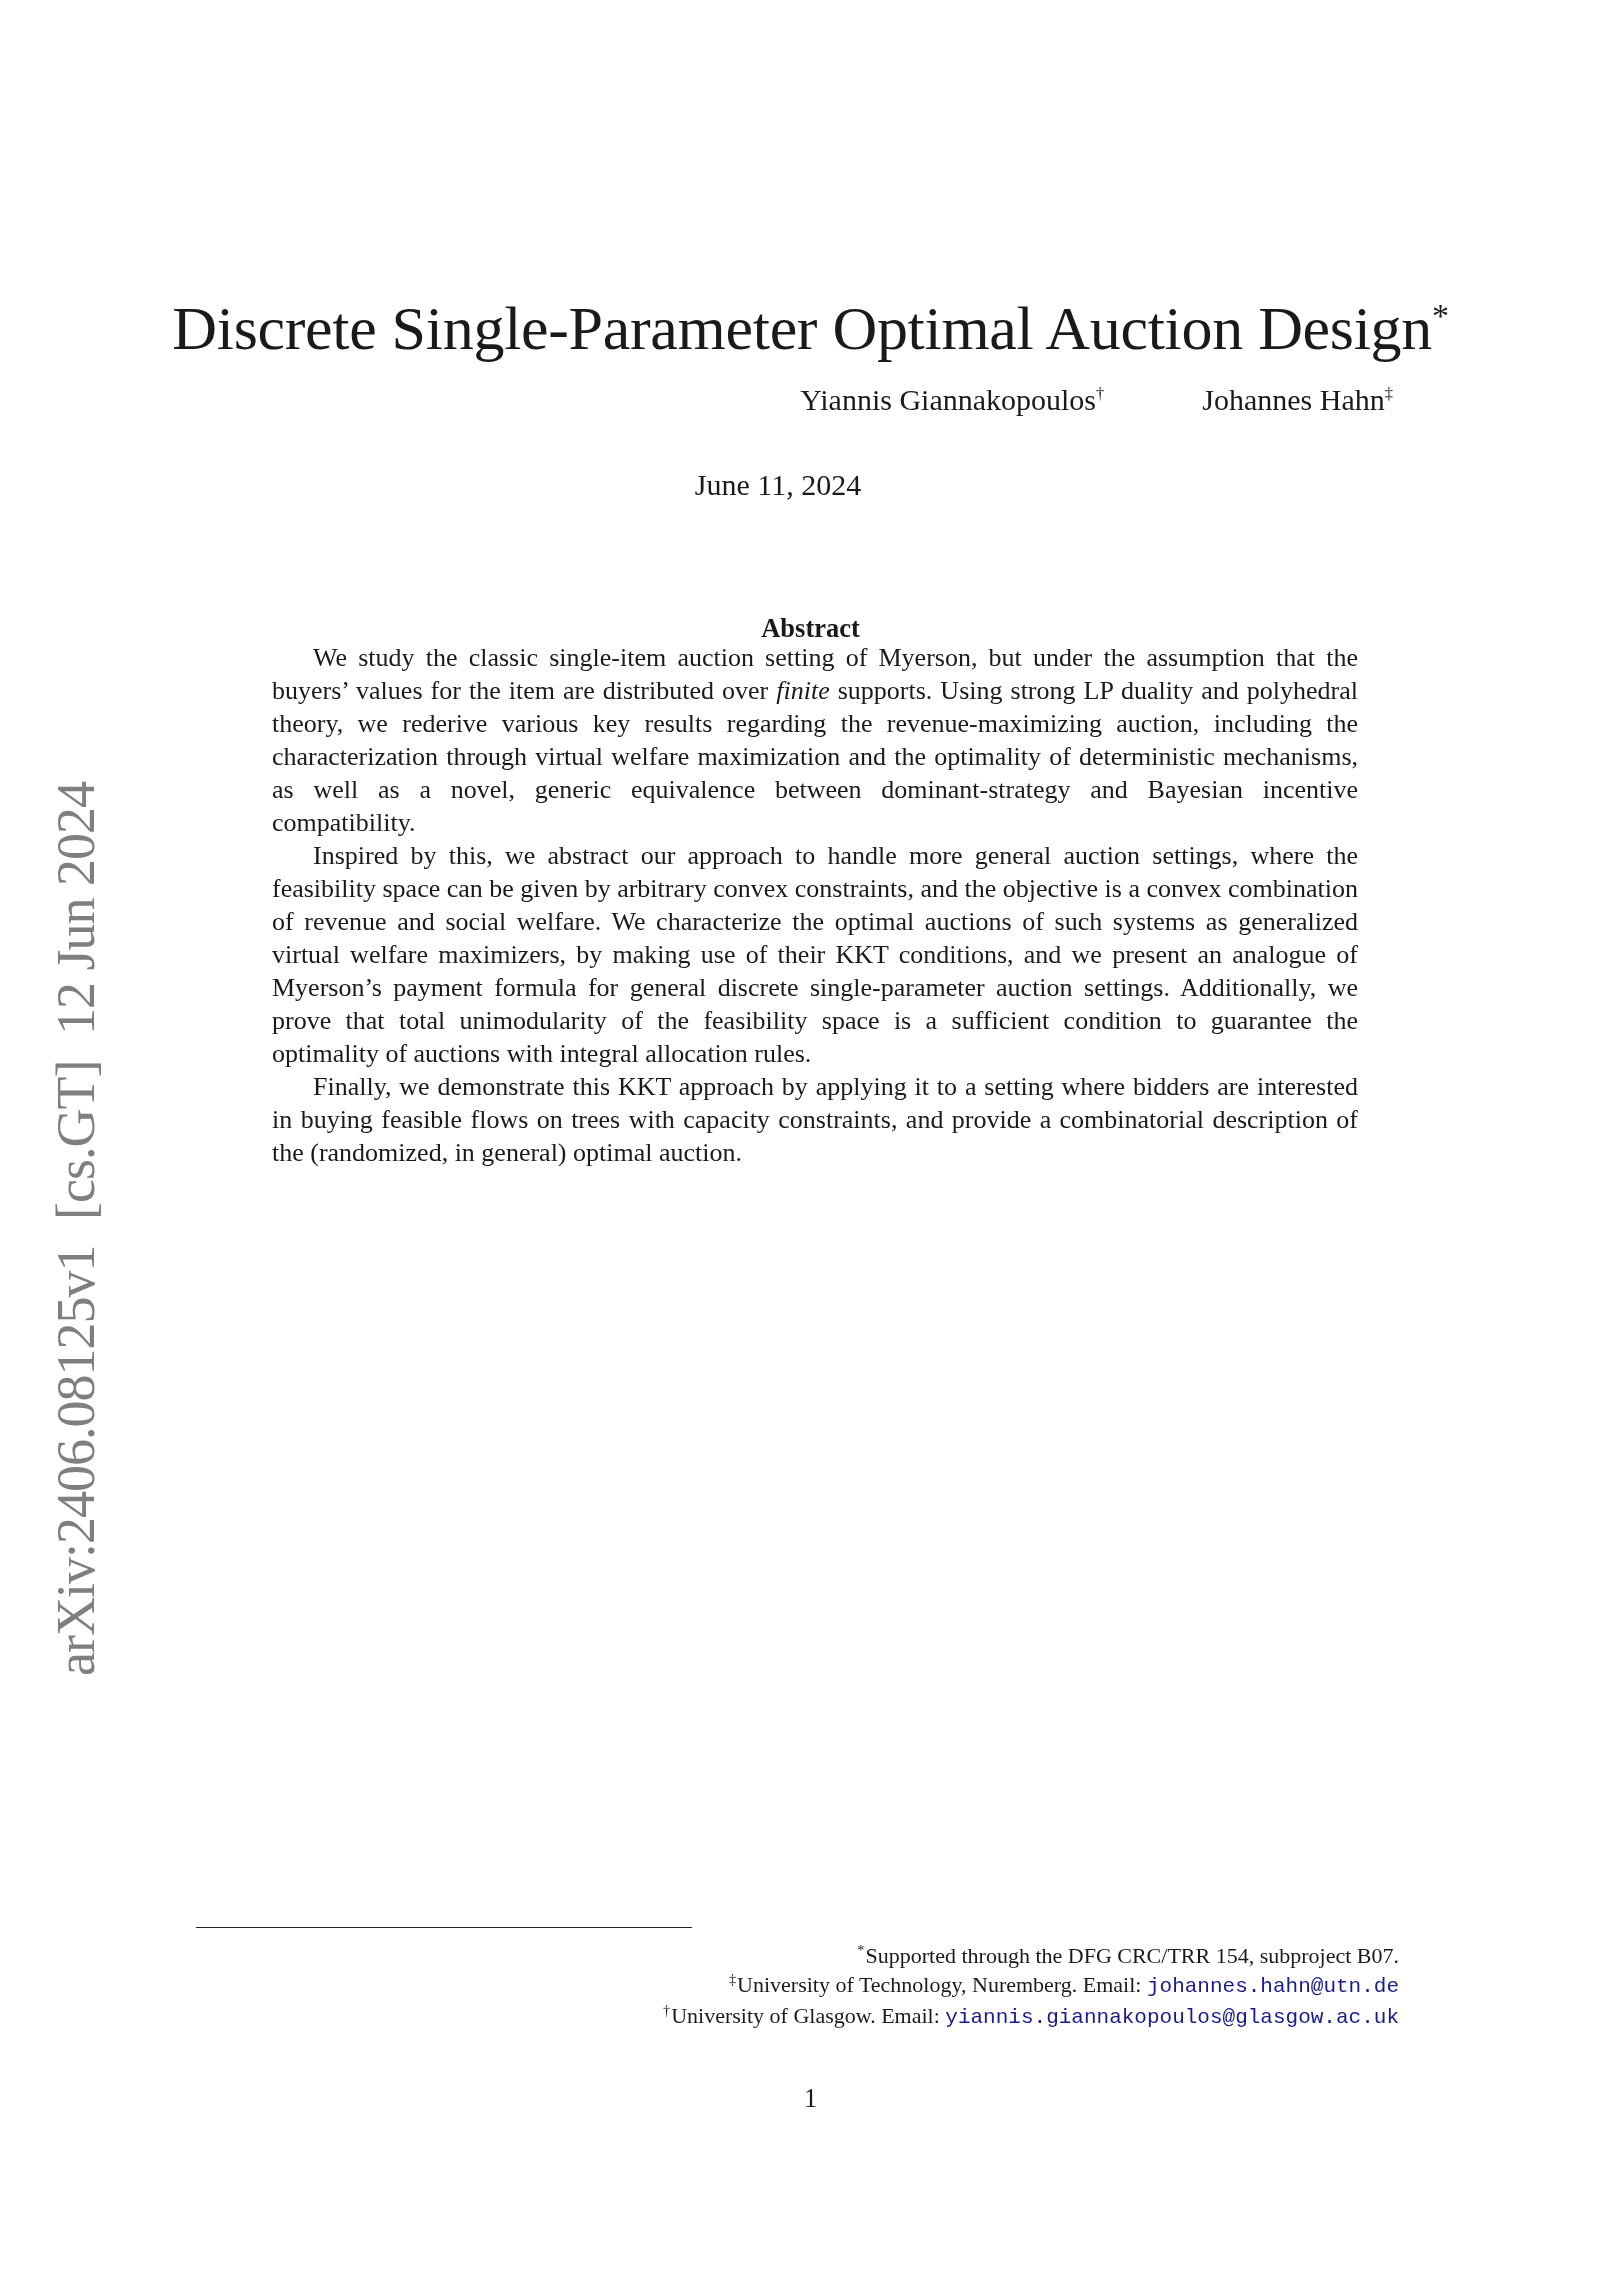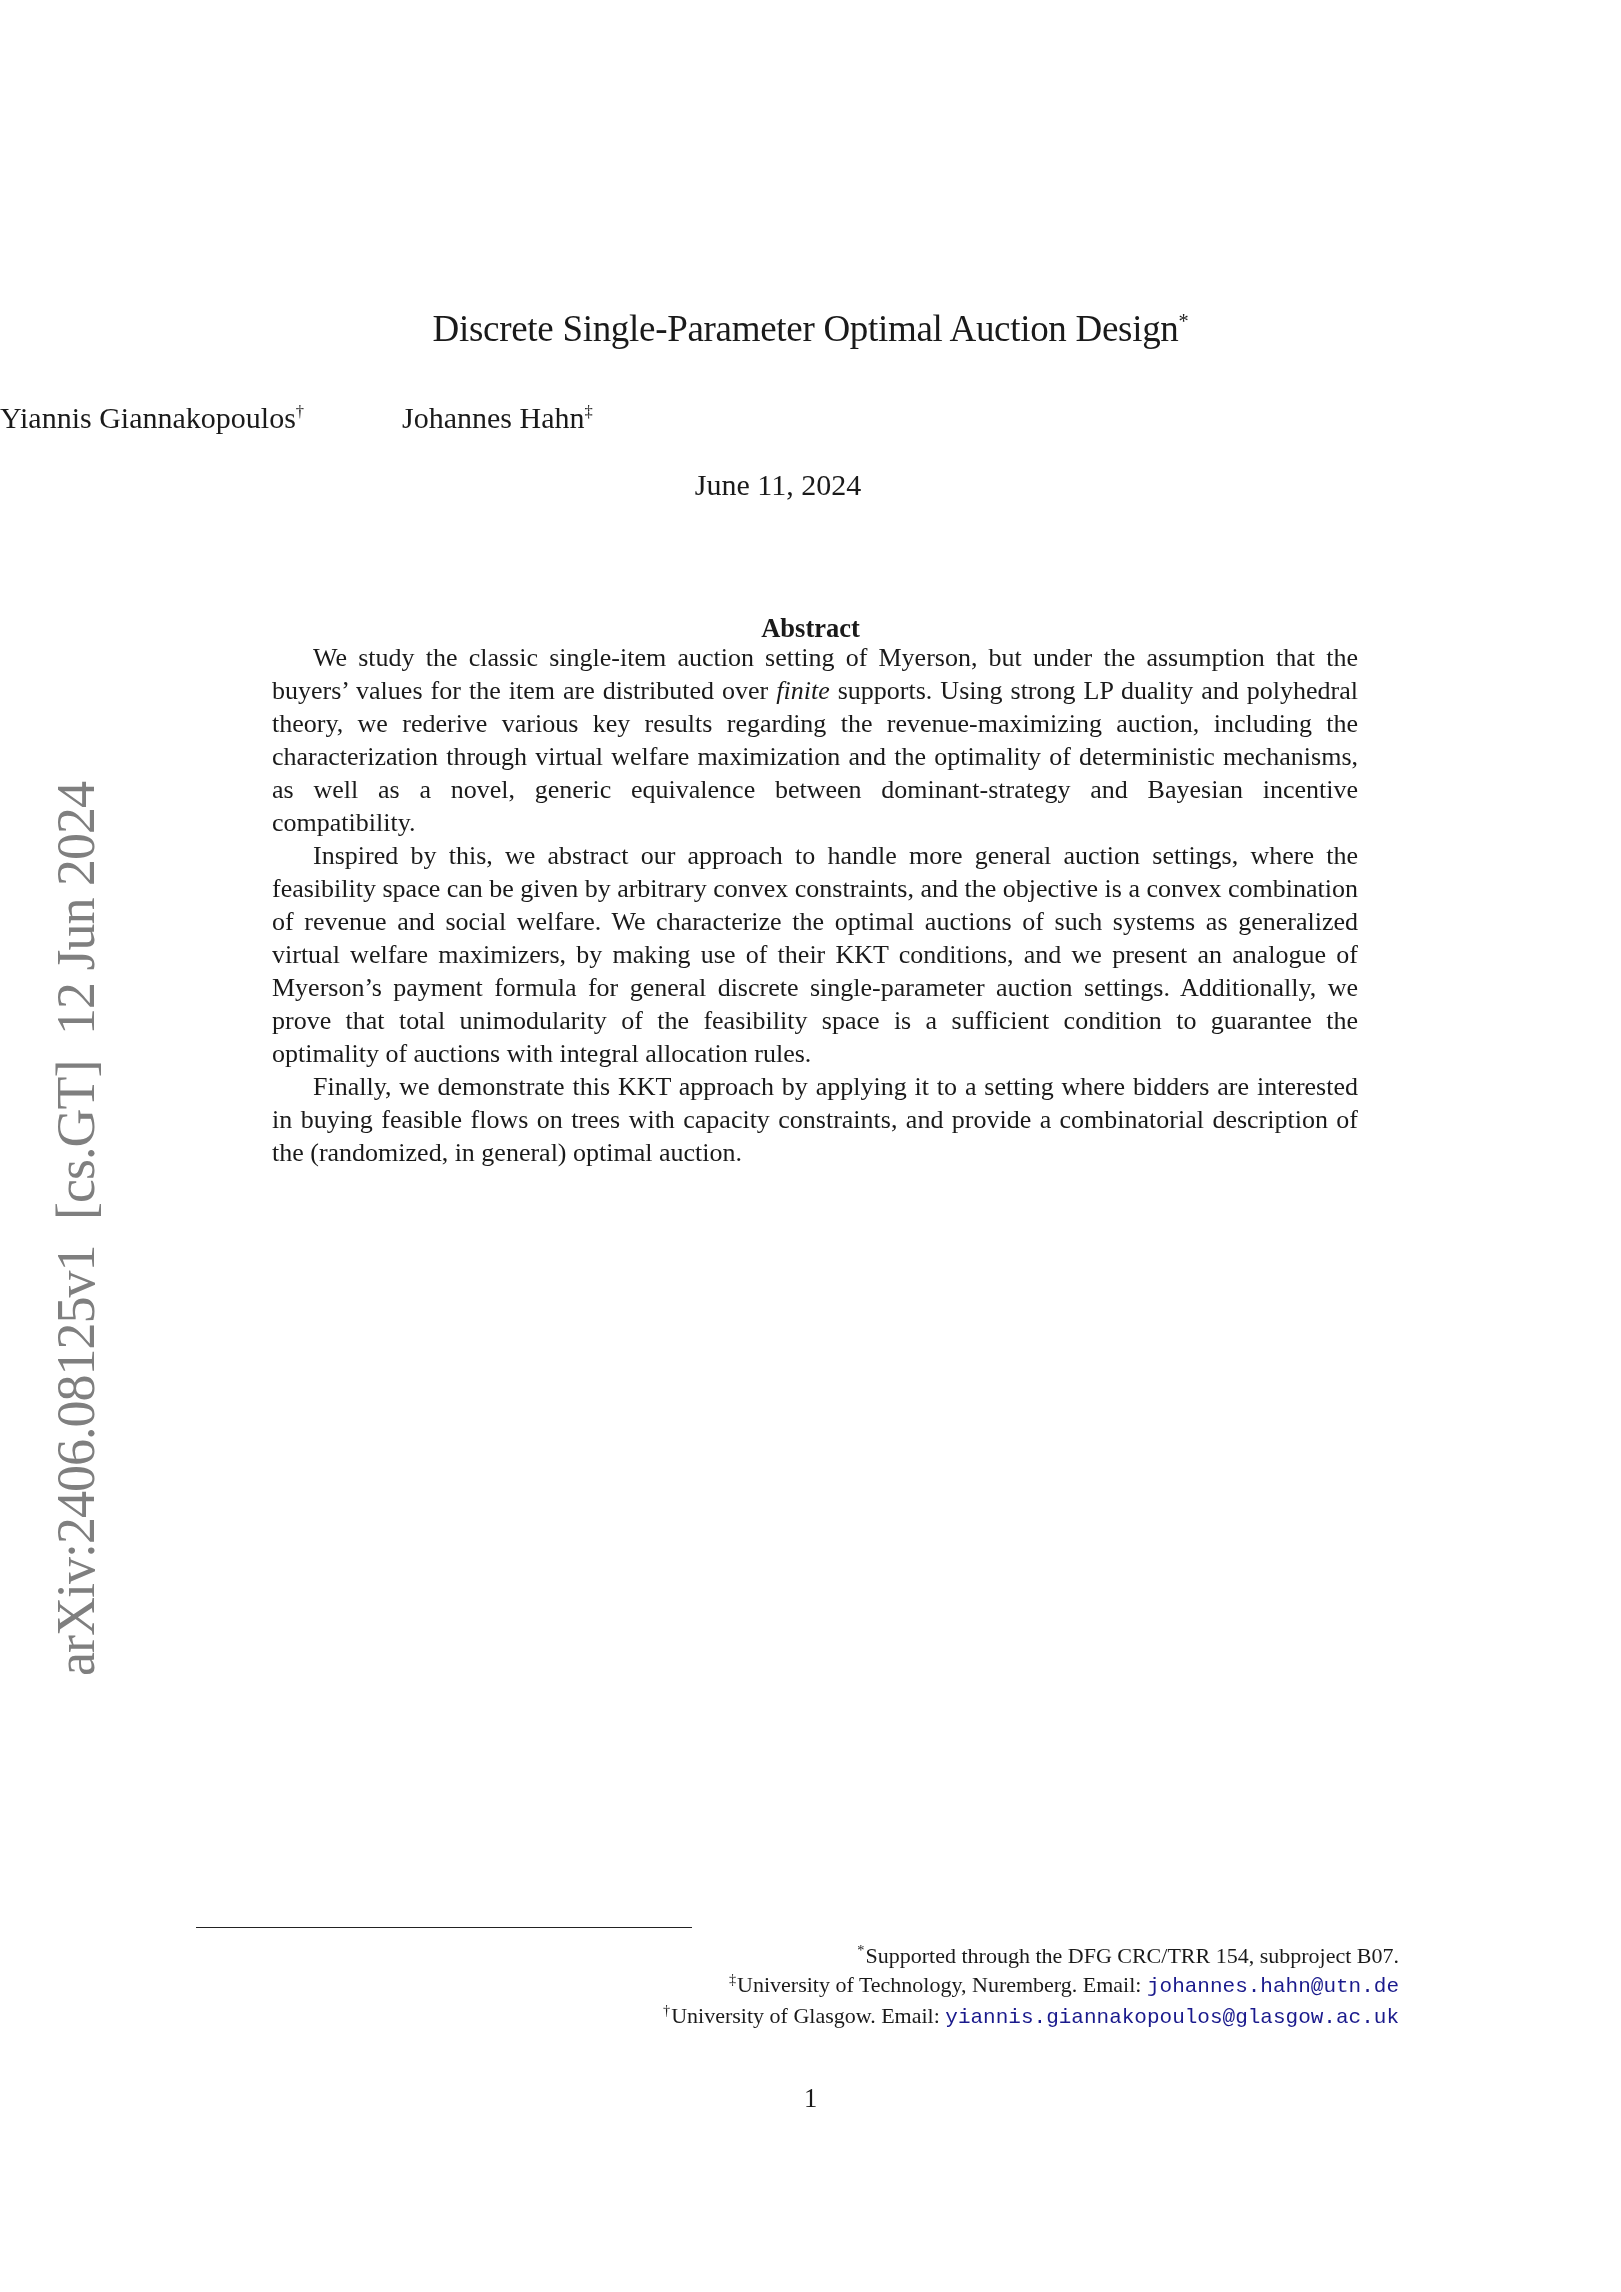--- a/index.html
+++ b/index.html
@@ -30,37 +30,37 @@
       white-space: nowrap;
       letter-spacing: -1px;
     }
     .arxiv-stamp span { margin-right: 25.5px; }
     .title {
       position: absolute;
       left: 0;
       width: 1621px;
       top: 299px;
       text-align: center;
-      font-size: 37px;
+      font-size: 62px;
       line-height: 59px;
       font-weight: normal;
       margin: 0;
       letter-spacing: -0.3px;
     }
     .title sup, .authors sup {
       font-size: 0.55em;
       vertical-align: super;
       line-height: 0;
     }
     .authors {
       position: absolute;
       left: 0;
       width: 1393px;
-      top: 398px;
-      text-align: left;
+      top: 380px;
+      text-align: right;
       font-size: 30px;
       line-height: 39px;
     }
     .authors .author { display: inline-block; }
     .authors .author + .author { margin-left: 98px; }
     .date {
       position: absolute;
       left: 0;
       width: 1556px;
       top: 465px;

